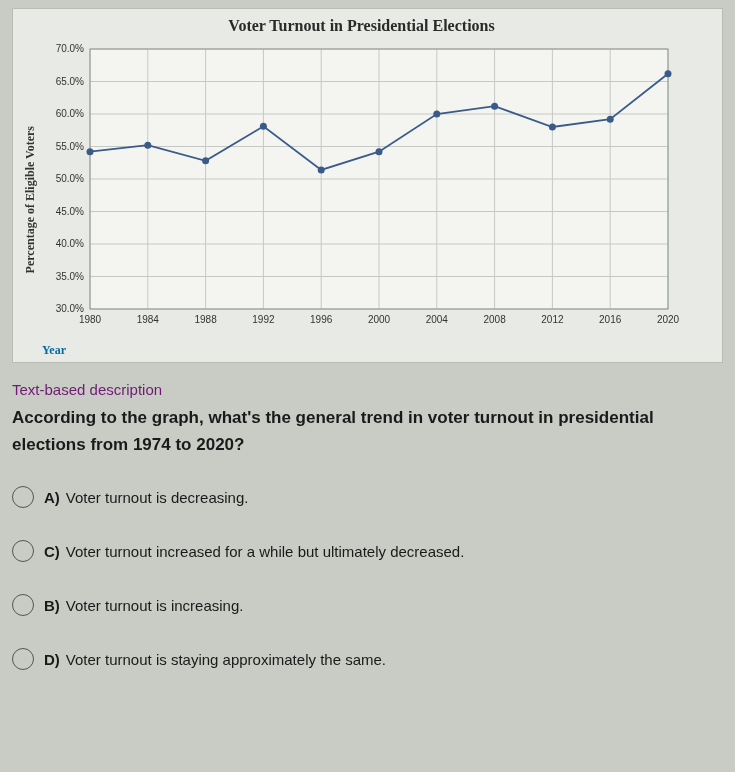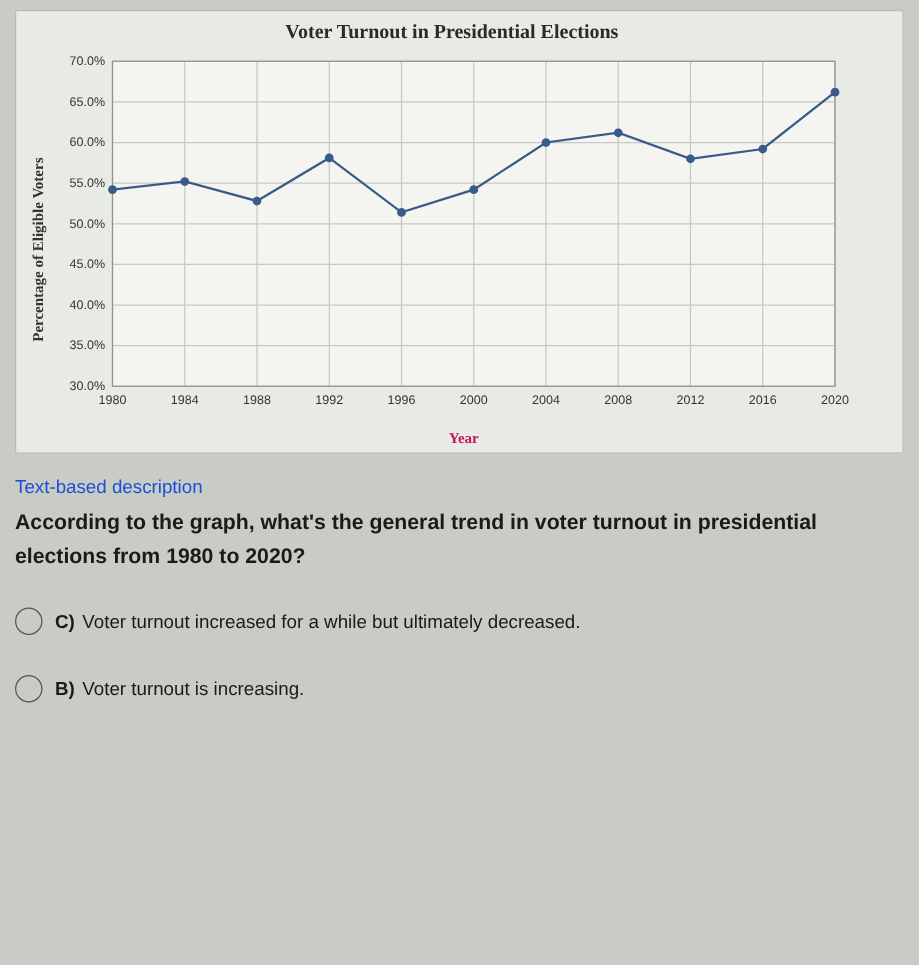--- a/index.html
+++ b/index.html
@@ -34,28 +34,27 @@
     font-size: 12px;
     font-weight: bold;
     color: #333;
     margin-right: 4px;
     white-space: nowrap;
   }
   .plot-area {
     flex: 1;
   }
   .xlabel {
-    text-align: center;
     font-size: 12px;
     font-weight: bold;
-    color: #be185d;
+    color: #0369a1;
     margin-top: 2px;
   }
   .description-link {
-    color: #1d4ed8;
+    color: #701a75;
     font-size: 15px;
     margin-top: 18px;
     display: block;
     font-family: -apple-system, 'Segoe UI', Arial, sans-serif;
   }
   .question {
     font-size: 17px;
     font-weight: bold;
     color: #1a1a1a;
     margin-top: 6px;
@@ -153,24 +152,32 @@
           <circle cx="568.2" cy="78.19999999999997" r="3.5" fill="#3a5a8a"></circle>
           <circle cx="626" cy="32.69999999999999" r="3.5" fill="#3a5a8a"></circle>
         </svg>
       <div class="xlabel">Year</div>
     </div>
   </div>
 </div>
 
 <a class="description-link">Text-based description</a>
 
-<div class="question">According to the graph, what's the general trend in voter turnout in presidential elections from 1980 to 2020?</div>
+<div class="question">According to the graph, what's the general trend in voter turnout in presidential elections from 1974 to 2020?</div>
 
 <div class="options" id="options">
+    <div class="option">
+      <div class="radio"></div>
+      <div class="opt-label"><span class="opt-letter">A)</span><span>Voter turnout is decreasing.</span></div>
+    </div>
     <div class="option">
       <div class="radio"></div>
       <div class="opt-label"><span class="opt-letter">C)</span><span>Voter turnout increased for a while but ultimately decreased.</span></div>
     </div>
     <div class="option">
       <div class="radio"></div>
       <div class="opt-label"><span class="opt-letter">B)</span><span>Voter turnout is increasing.</span></div>
     </div>
+    <div class="option">
+      <div class="radio"></div>
+      <div class="opt-label"><span class="opt-letter">D)</span><span>Voter turnout is staying approximately the same.</span></div>
+    </div>
   </div>
 
 </body></html>

